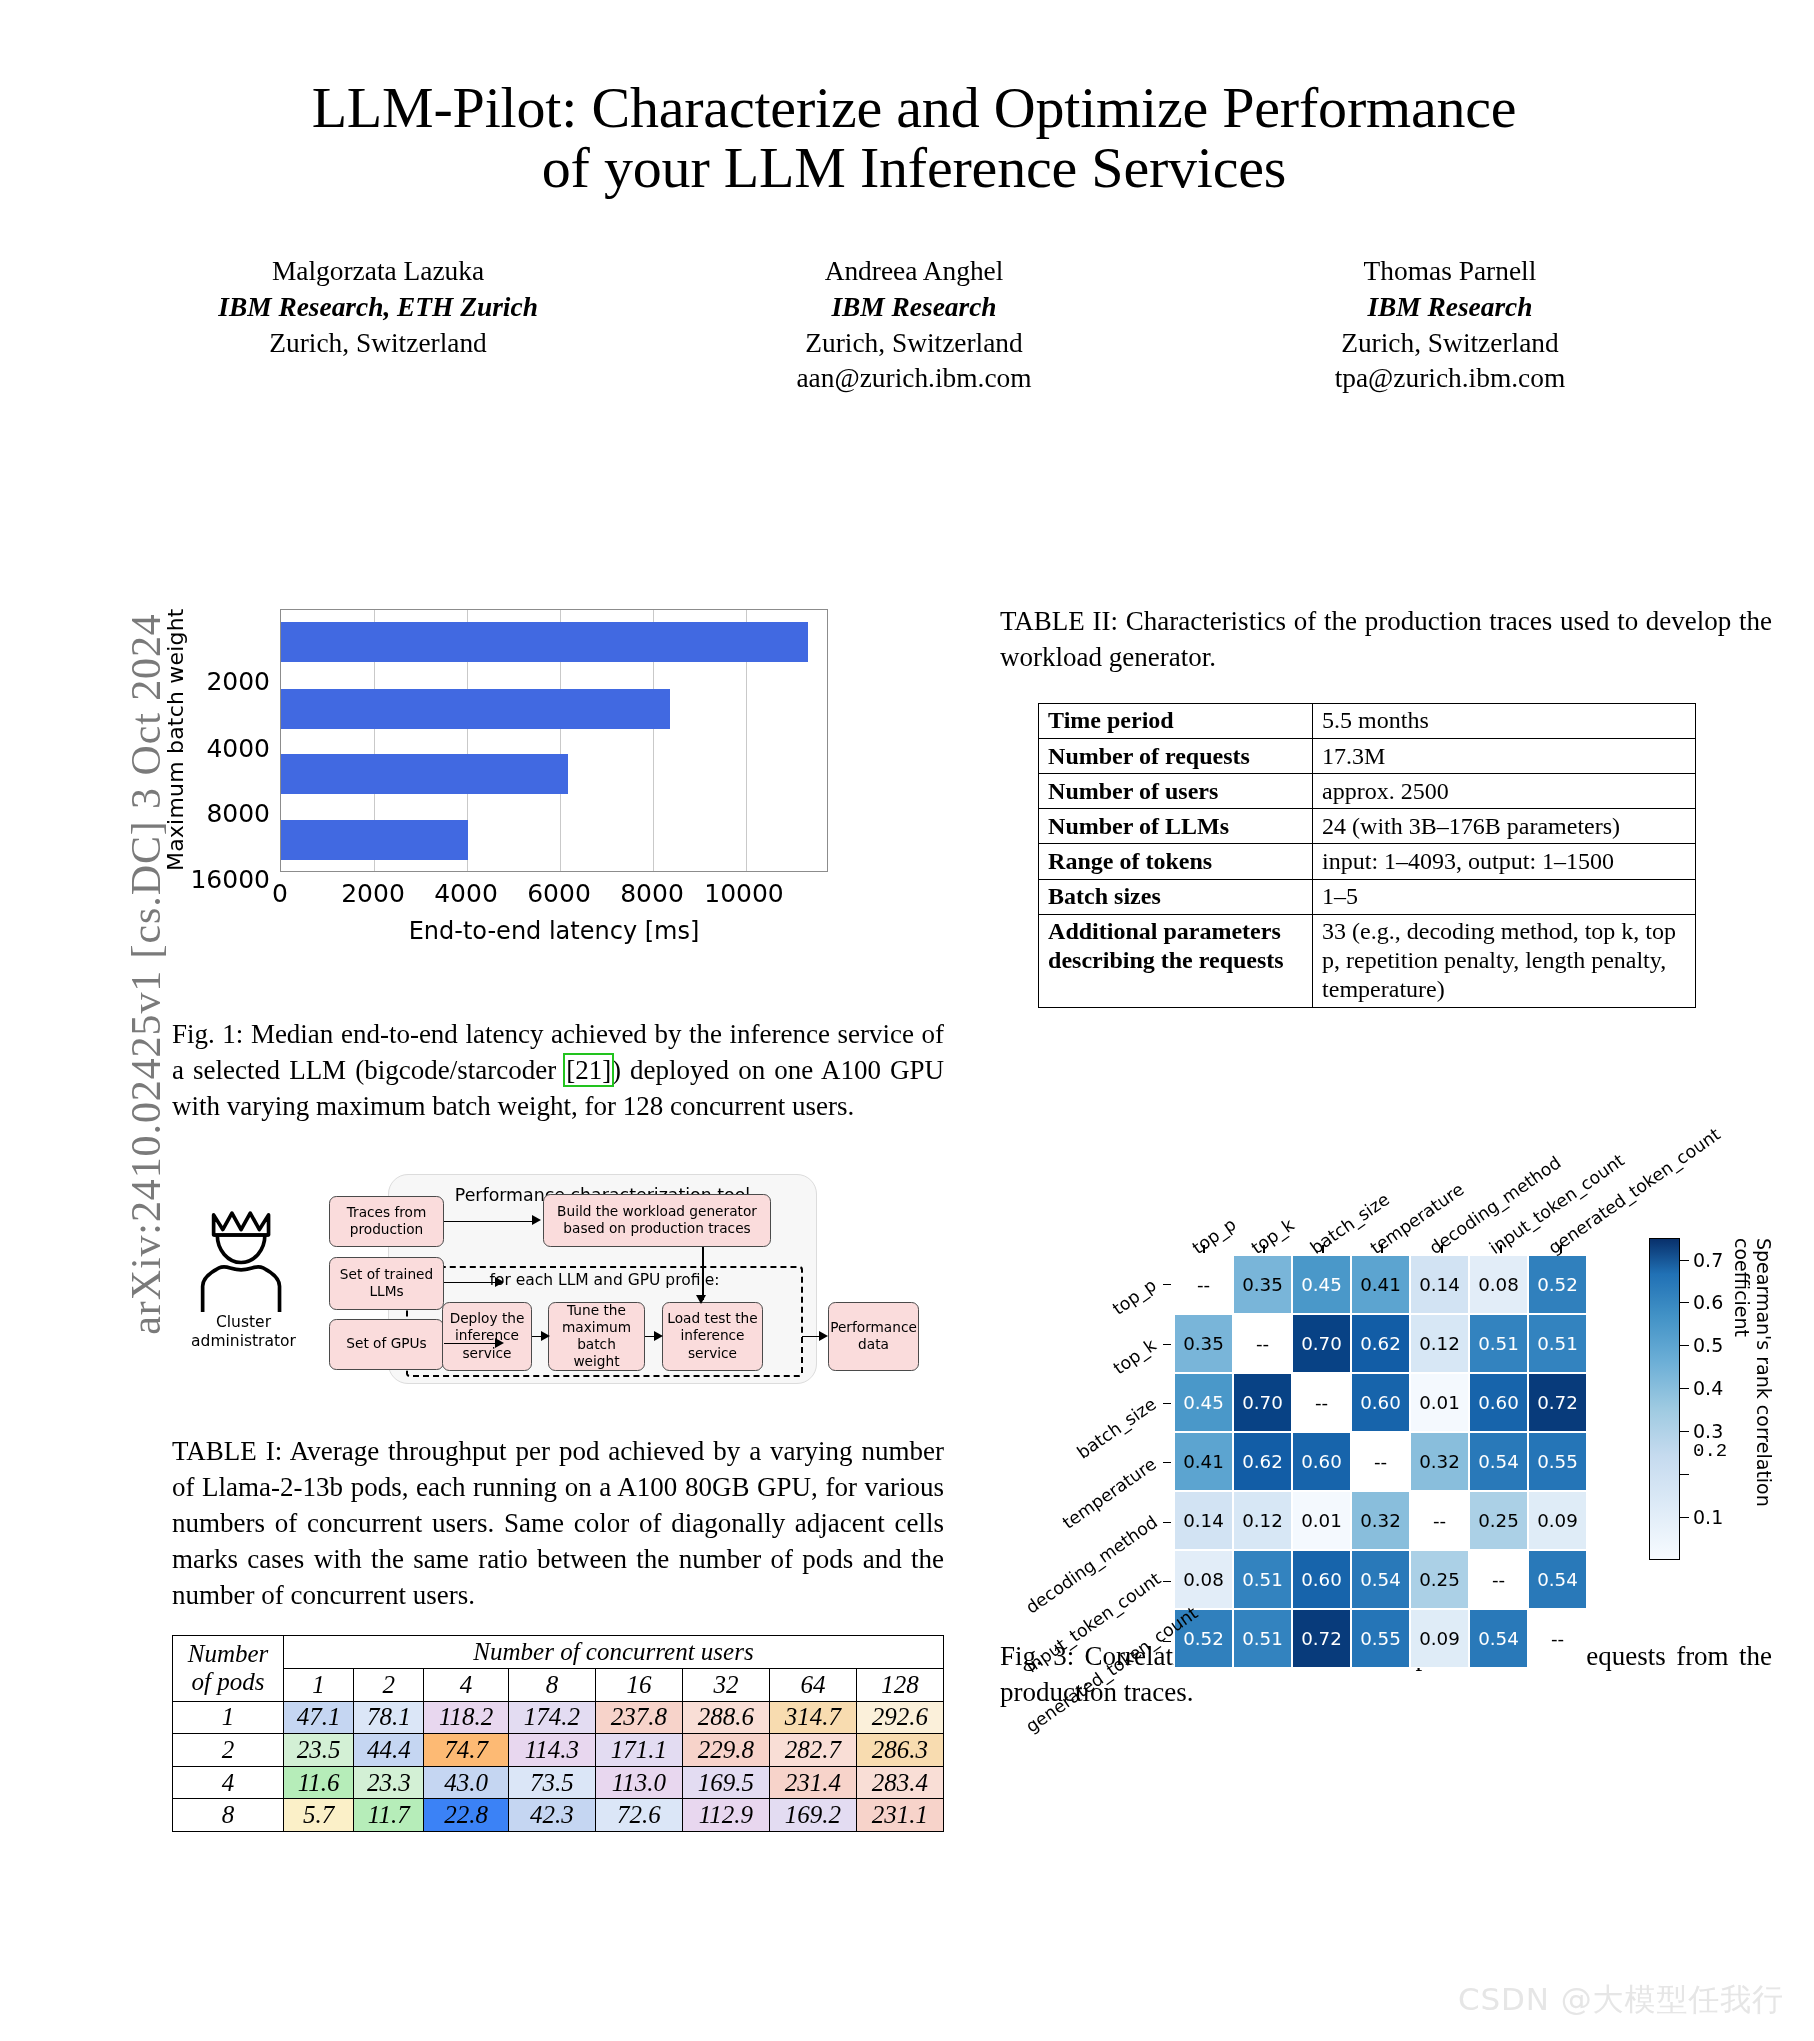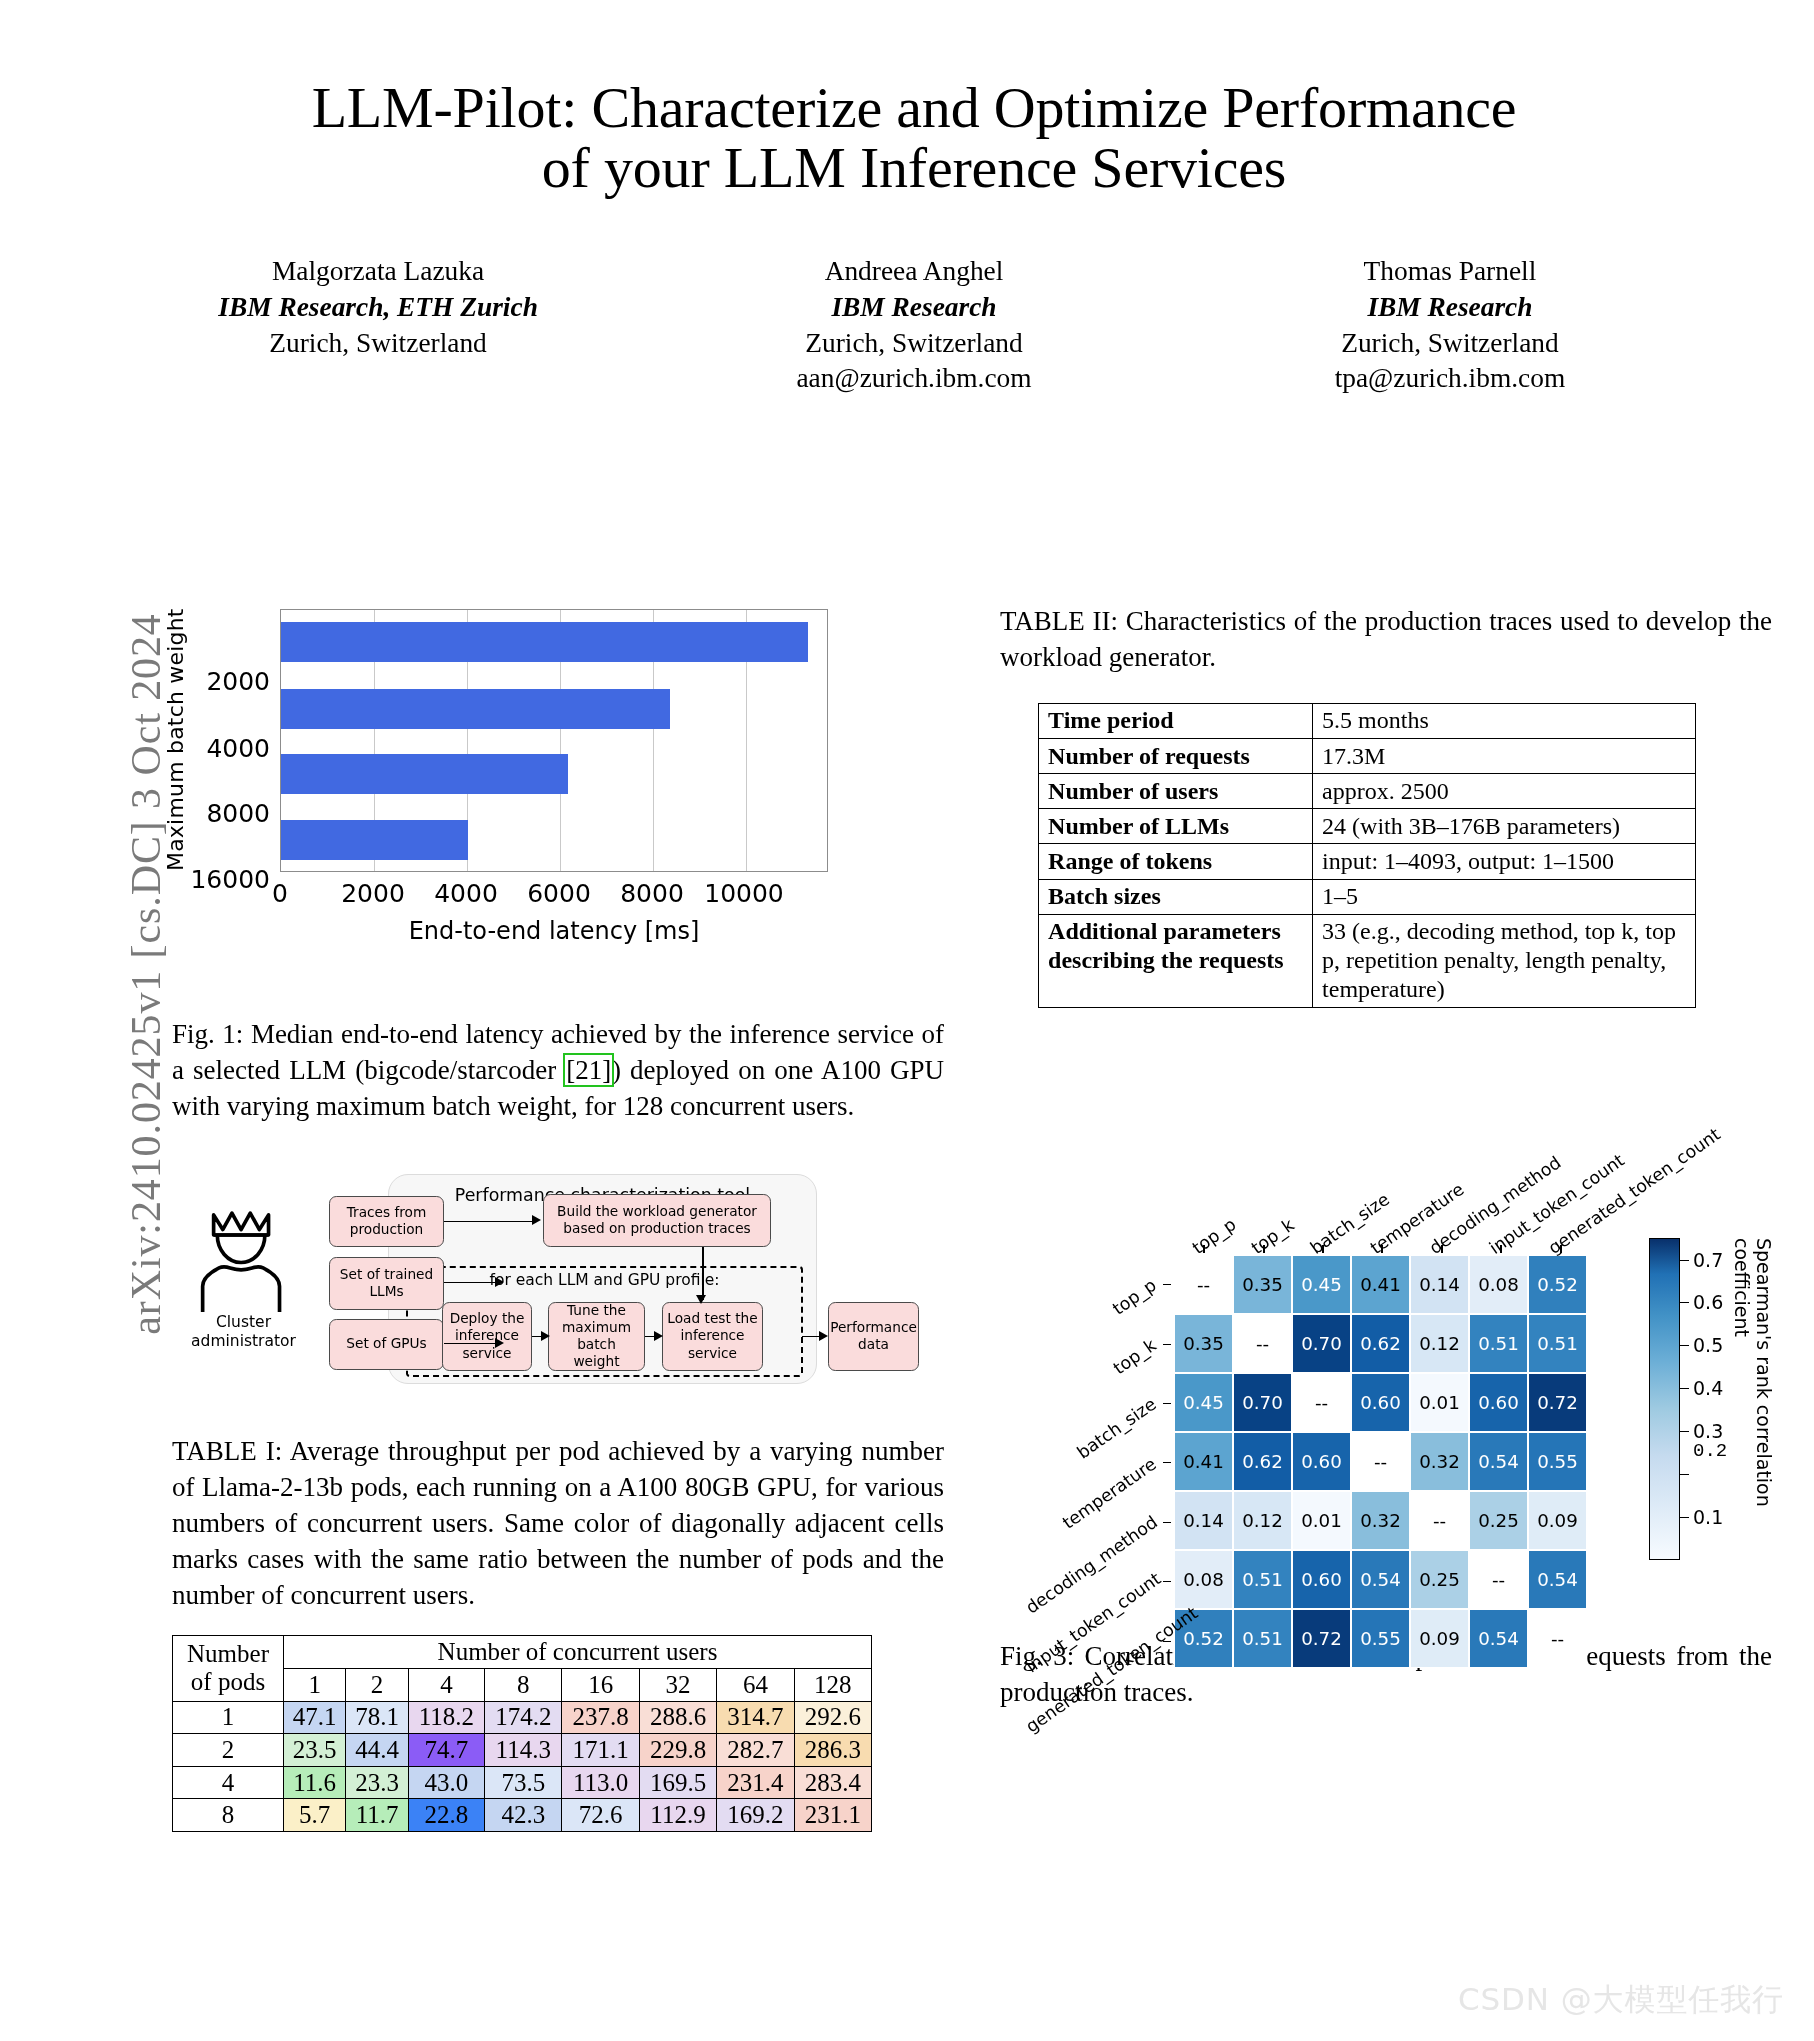--- a/index.html
+++ b/index.html
@@ -122,22 +122,22 @@
     font-family:"DejaVu Sans", sans-serif; font-size:15.5px; line-height:1.25;
   }
   #brace{
     position:absolute; left:133px; top:24px; width:20px; height:183px;
     font-family:"DejaVu Sans", sans-serif; font-size:174px; line-height:179px; color:#000;
     overflow:hidden;
   }
 
   
   #table1{
-    border-collapse:collapse; margin-top:22px; width:700px;
-    font-family:"Liberation Serif", serif; font-size:25px;
+    border-collapse:collapse; margin-top:22px; width:772px;
+    font-family:"Liberation Serif", serif; font-size:25px;font-style:italic;
   }
   #table1 td, #table1 th{
     border:1.4px solid #000; text-align:center; padding:1.8px 3.7px; font-weight:400;
   }
   #table1 .hdr-pods{ width:111px; line-height:1.15; }
 
   
   #table2{
     border-collapse:collapse; margin-top:27.4px; width:658px; margin-left:38px;
     font-family:"Liberation Serif", serif; font-size:24px;
@@ -347,21 +347,21 @@
           <td style="background: rgb(227, 220, 242);">174.2</td>
           <td style="background: rgb(247, 211, 202);">237.8</td>
           <td style="background: rgb(249, 222, 214);">288.6</td>
           <td style="background: rgb(248, 220, 176);">314.7</td>
           <td style="background: rgb(251, 240, 218);">292.6</td>
         </tr>
         <tr>
           <td>2</td>
           <td style="background: rgb(211, 240, 213);">23.5</td>
           <td style="background: rgb(197, 214, 242);">44.4</td>
-          <td style="background: #8b5cf6;">74.7</td>
+          <td style="background: #fdba74;">74.7</td>
           <td style="background: rgb(232, 215, 239);">114.3</td>
           <td style="background: rgb(227, 220, 242);">171.1</td>
           <td style="background: rgb(247, 211, 202);">229.8</td>
           <td style="background: rgb(249, 222, 214);">282.7</td>
           <td style="background: rgb(248, 220, 176);">286.3</td>
         </tr>
         <tr>
           <td>4</td>
           <td style="background: rgb(182, 237, 185);">11.6</td>
           <td style="background: rgb(211, 240, 213);">23.3</td>

